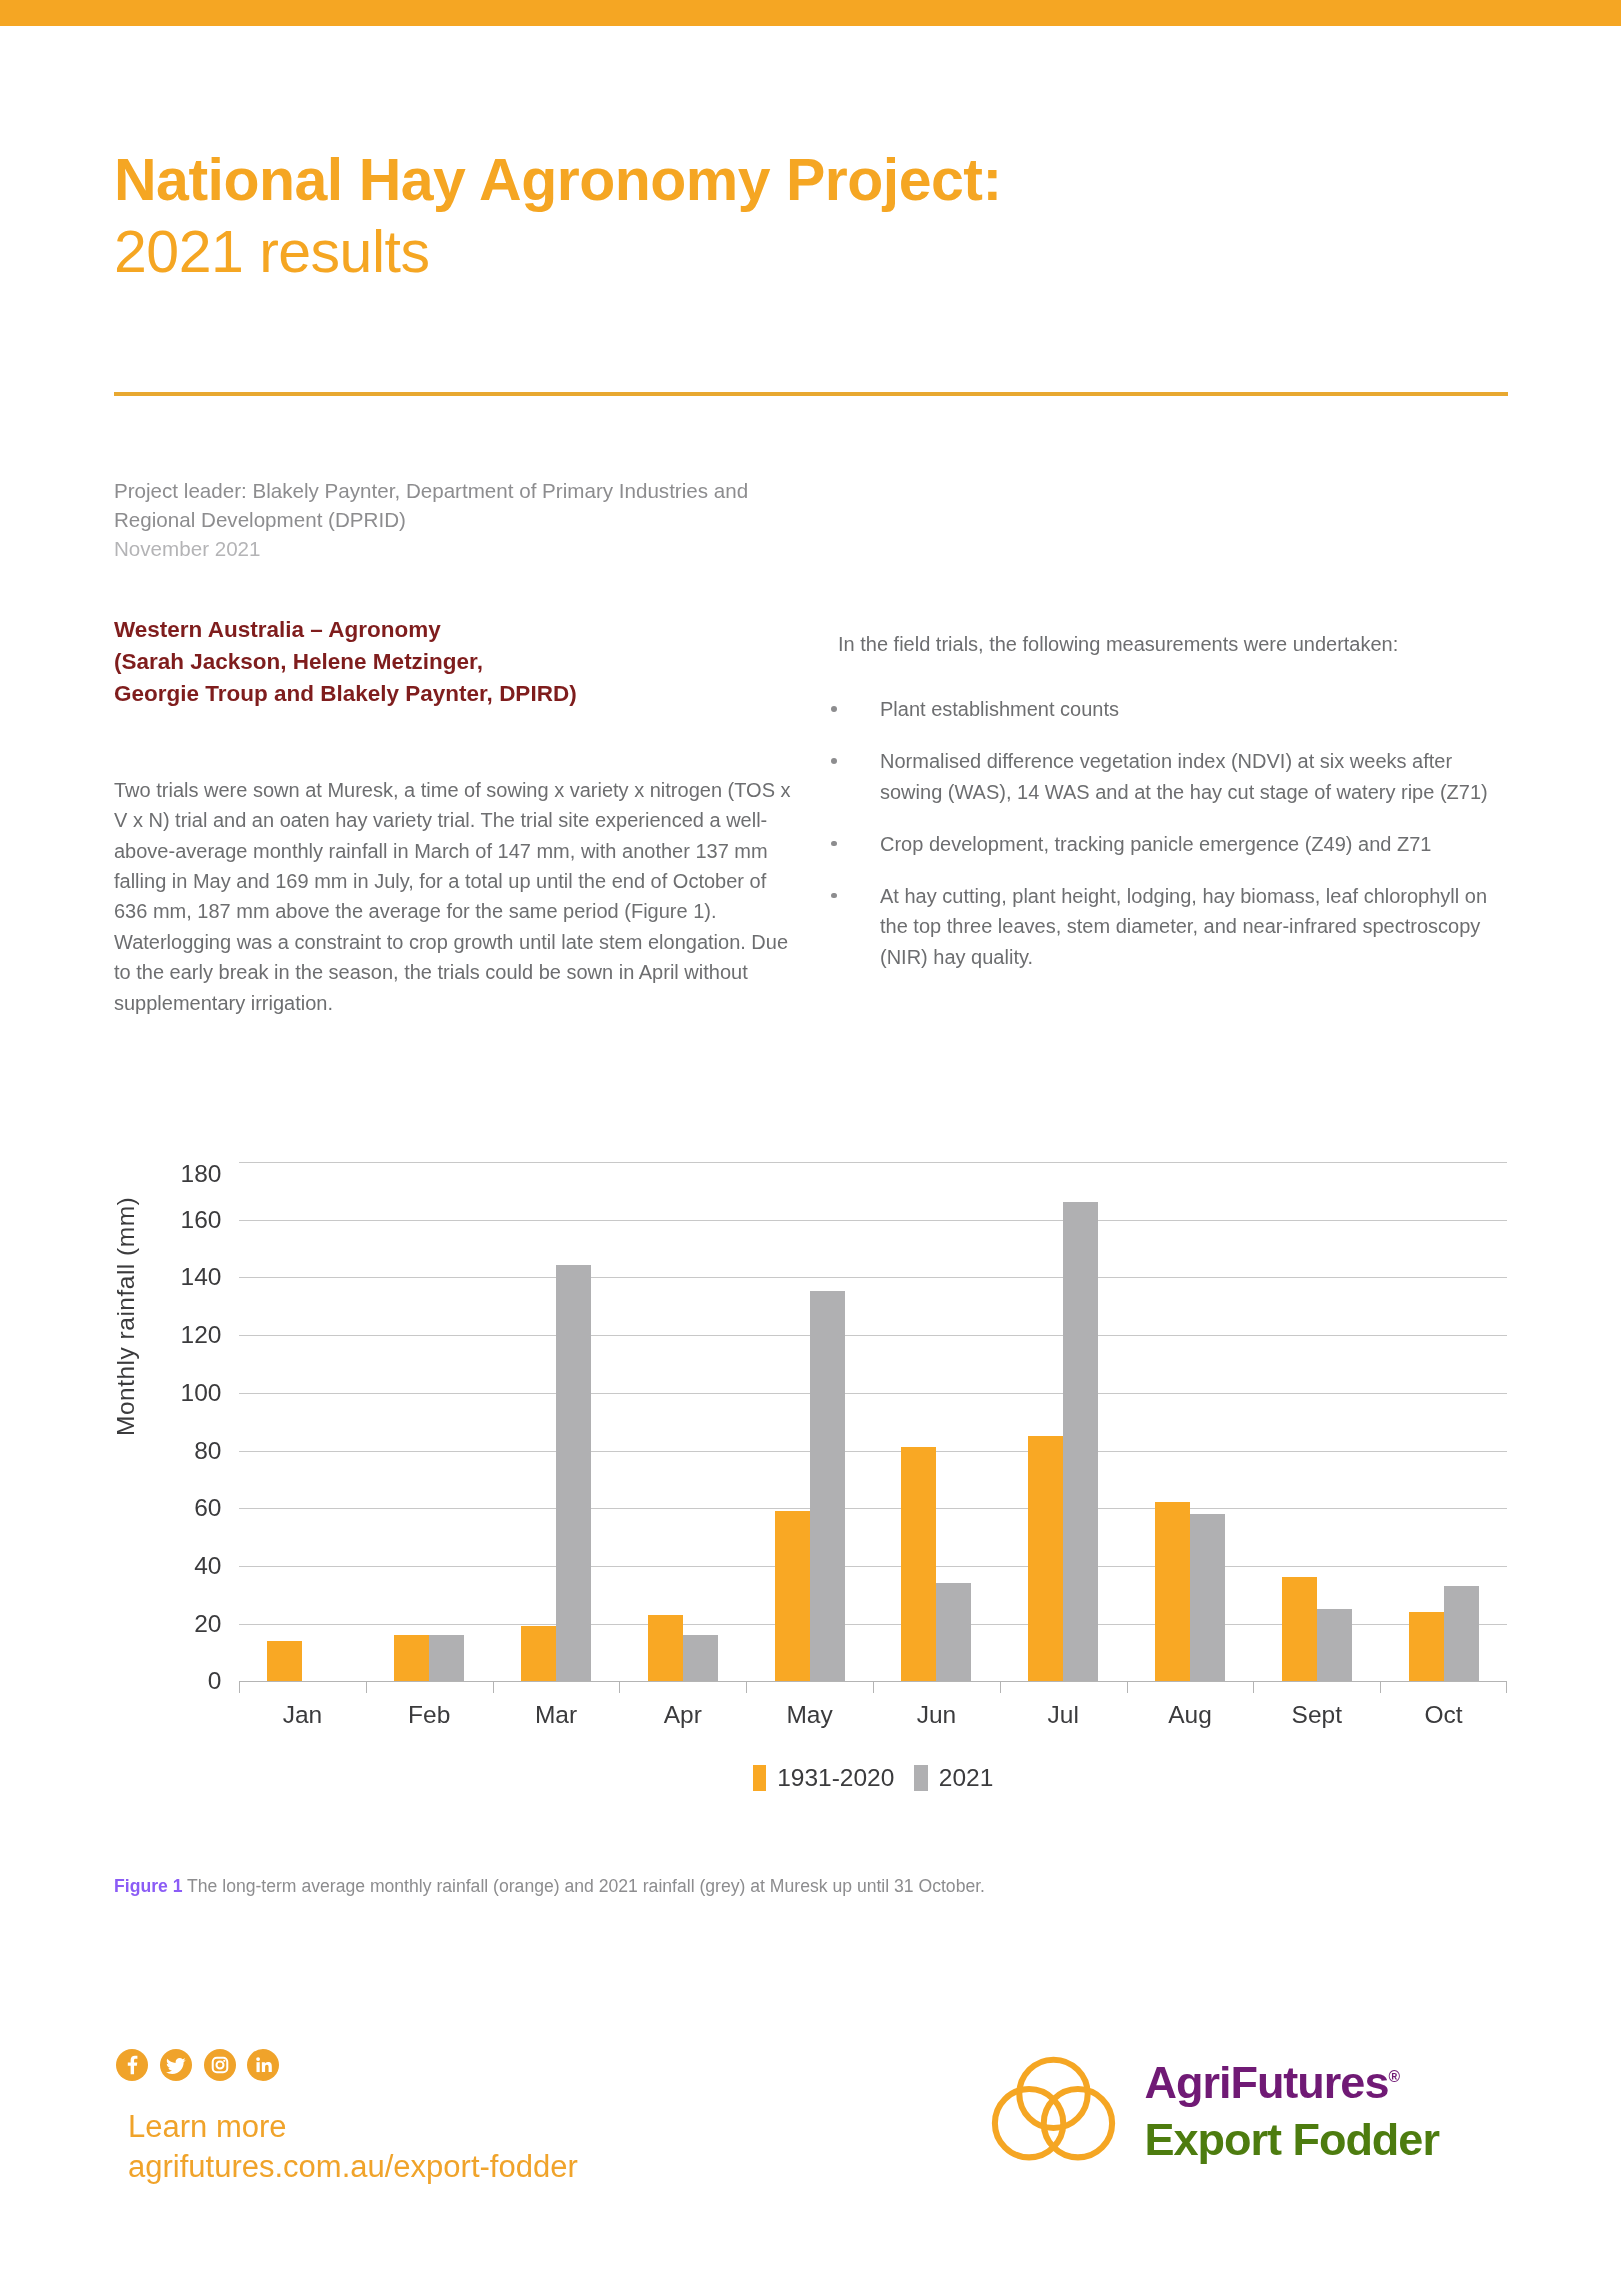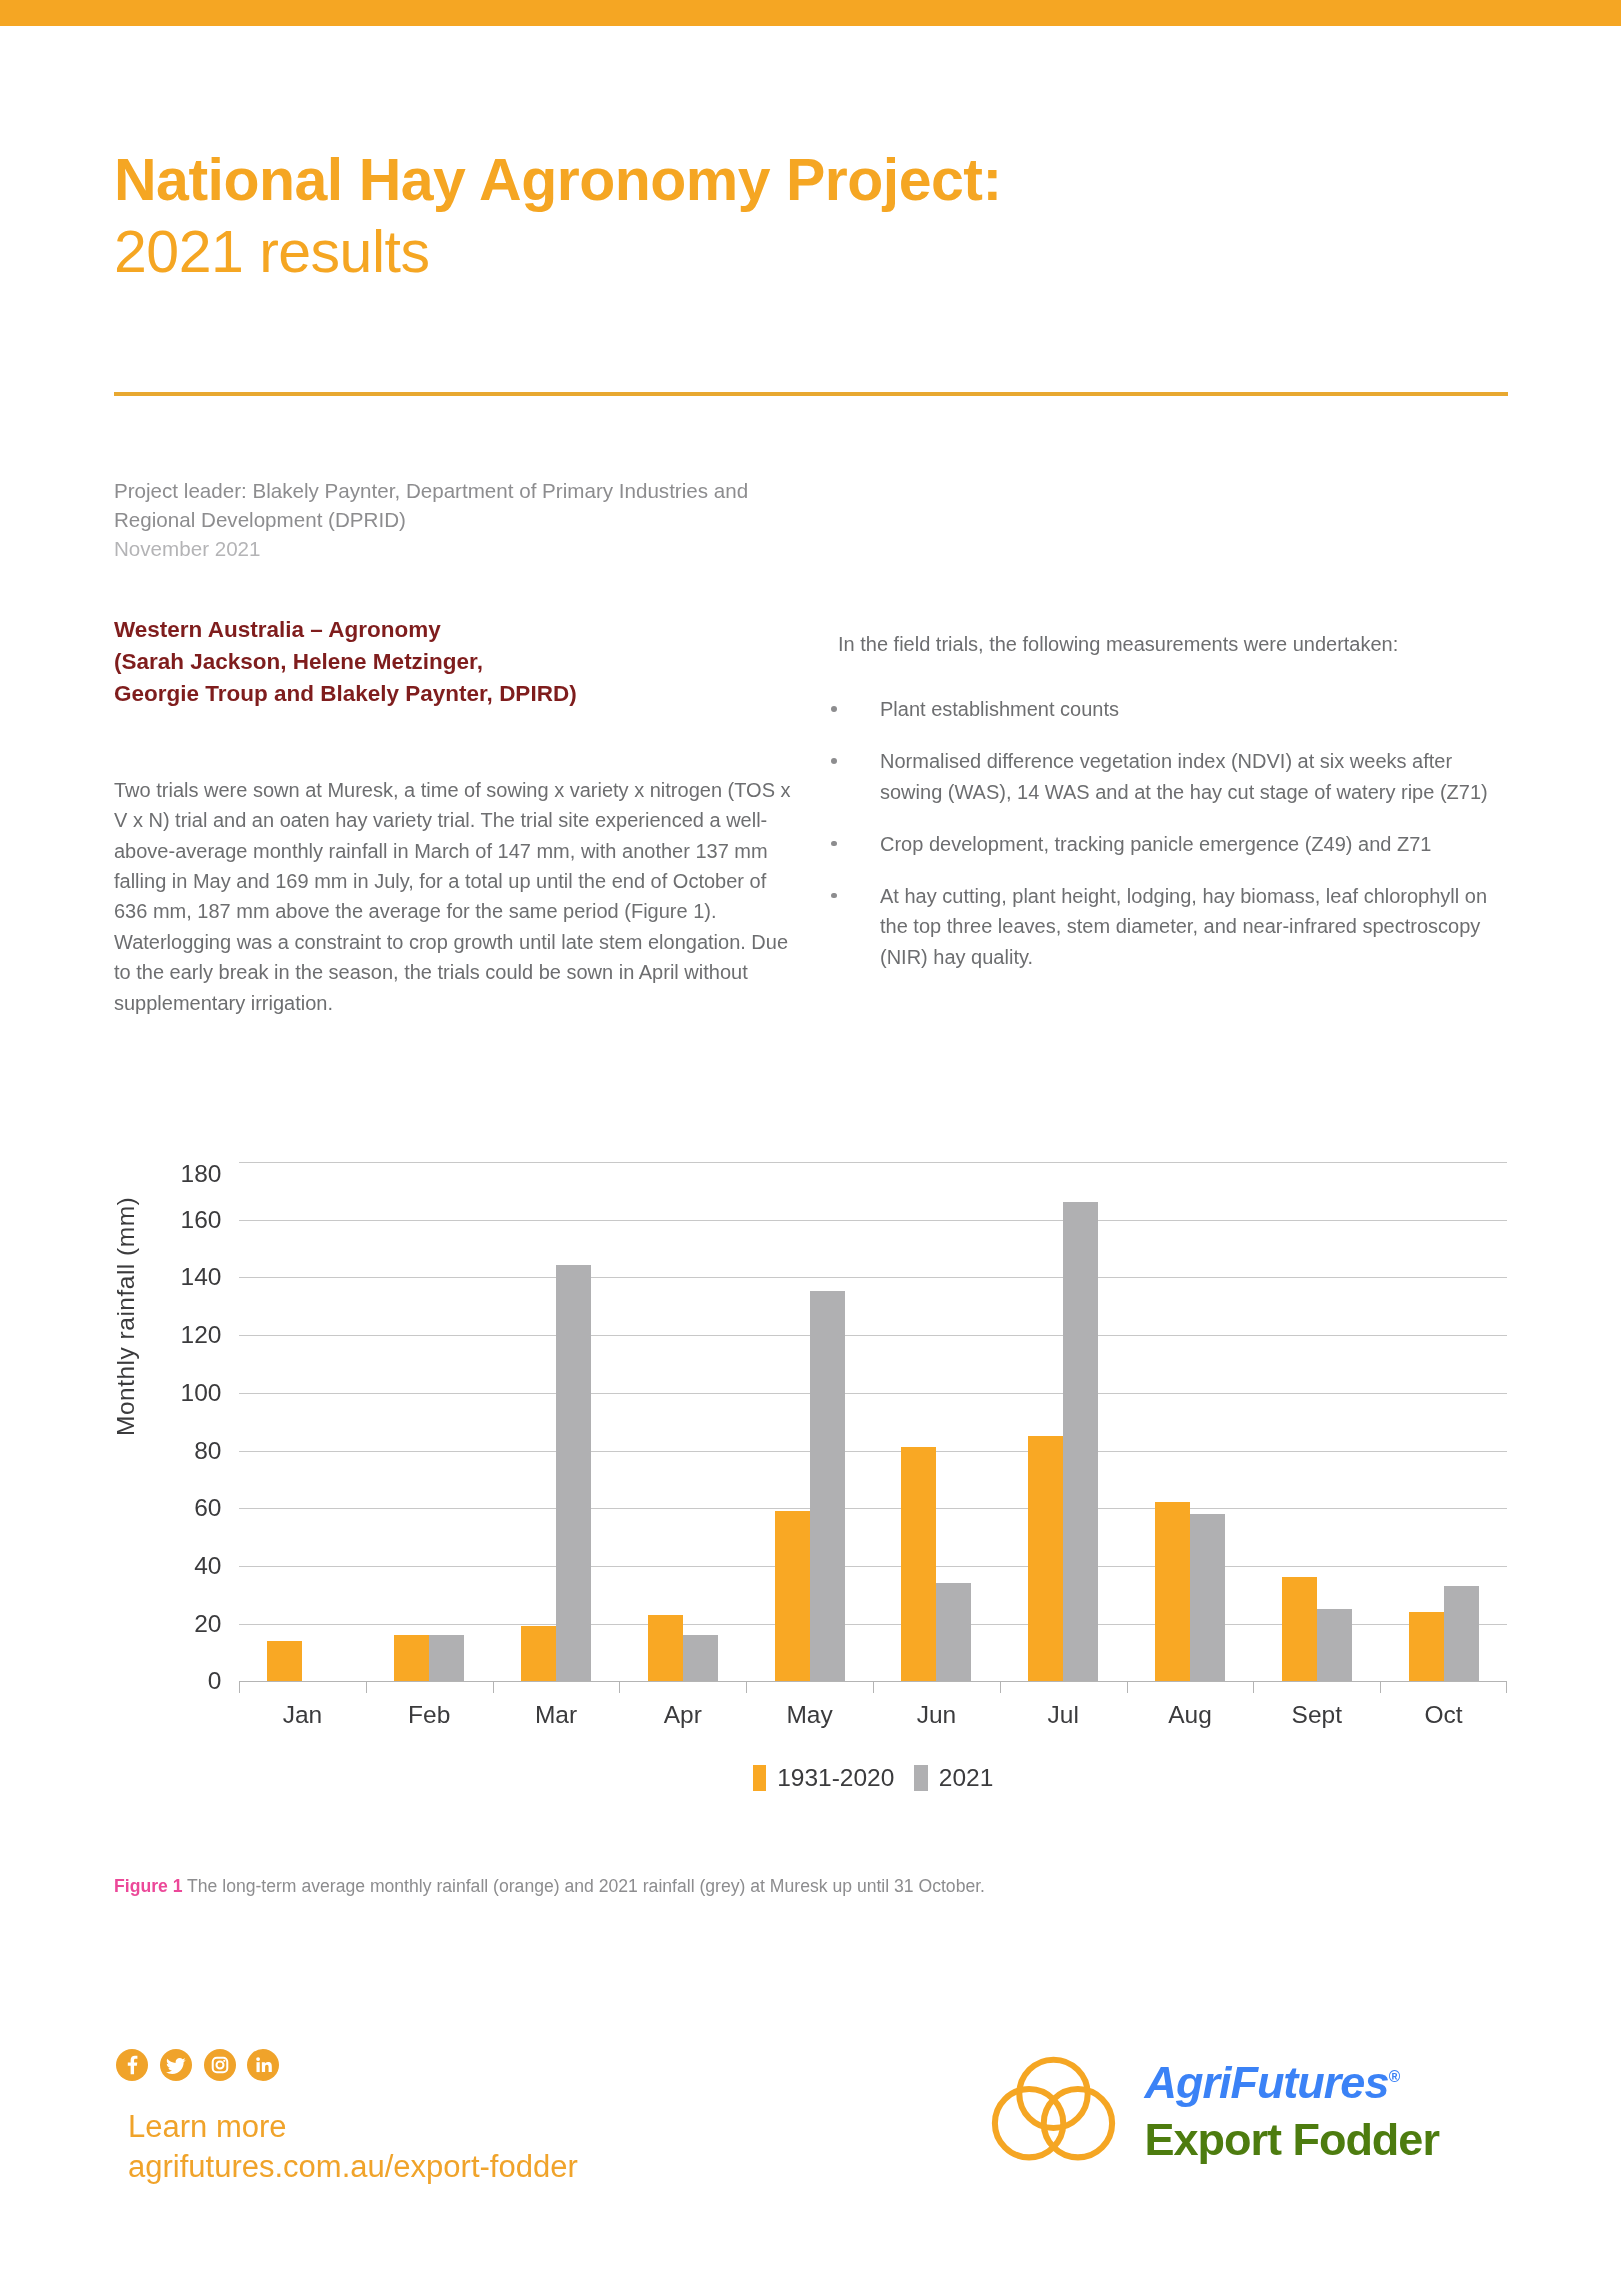--- a/index.html
+++ b/index.html
@@ -248,21 +248,21 @@
   .caption {
     position: absolute;
     left: 114px;
     top: 1874px;
     width: 1394px;
     font-size: 17.6px;
     line-height: 1.45;
     color: #8d8d8f;
   }
   .caption .fig-label {
-    color: #ec4899;
+    color: #8b5cf6;
     font-weight: bold;
     margin-top: 16px;
   }
 
   
   .footer-social {
     position: absolute;
     left: 116px;
     top: 2049px;
     display: flex;
@@ -298,25 +298,24 @@
     top: 2047px;
     display: flex;
     align-items: center;
     gap: 27.4px;
   }
   .brand-mark { width: 127px; height: 127px; }
   .brand-text { line-height: 1; }
   .brand-name {
     font-size: 45px;
     font-weight: bold;
-    color: #3b82f6;
+    color: #701a75;
     letter-spacing: -1px;
     position: relative;
     display: inline-block;
-    font-style: italic;
   }
   .brand-reg {
     font-size: 15.7px;
     vertical-align: super;
     font-weight: bold;
   }
   .brand-sub {
     font-size: 45px;
     font-weight: bold;
     color: #4d7c0f;

